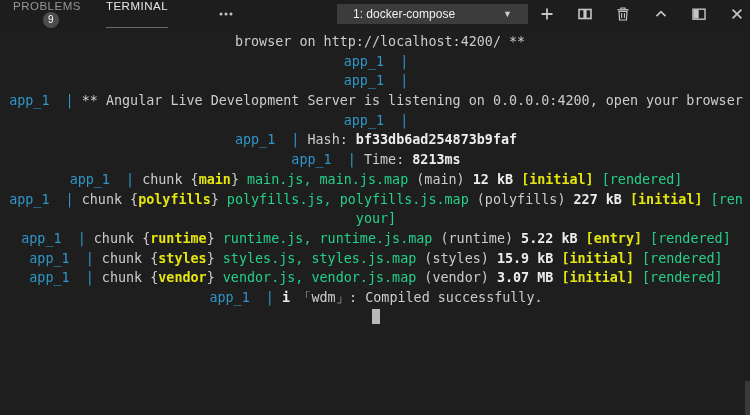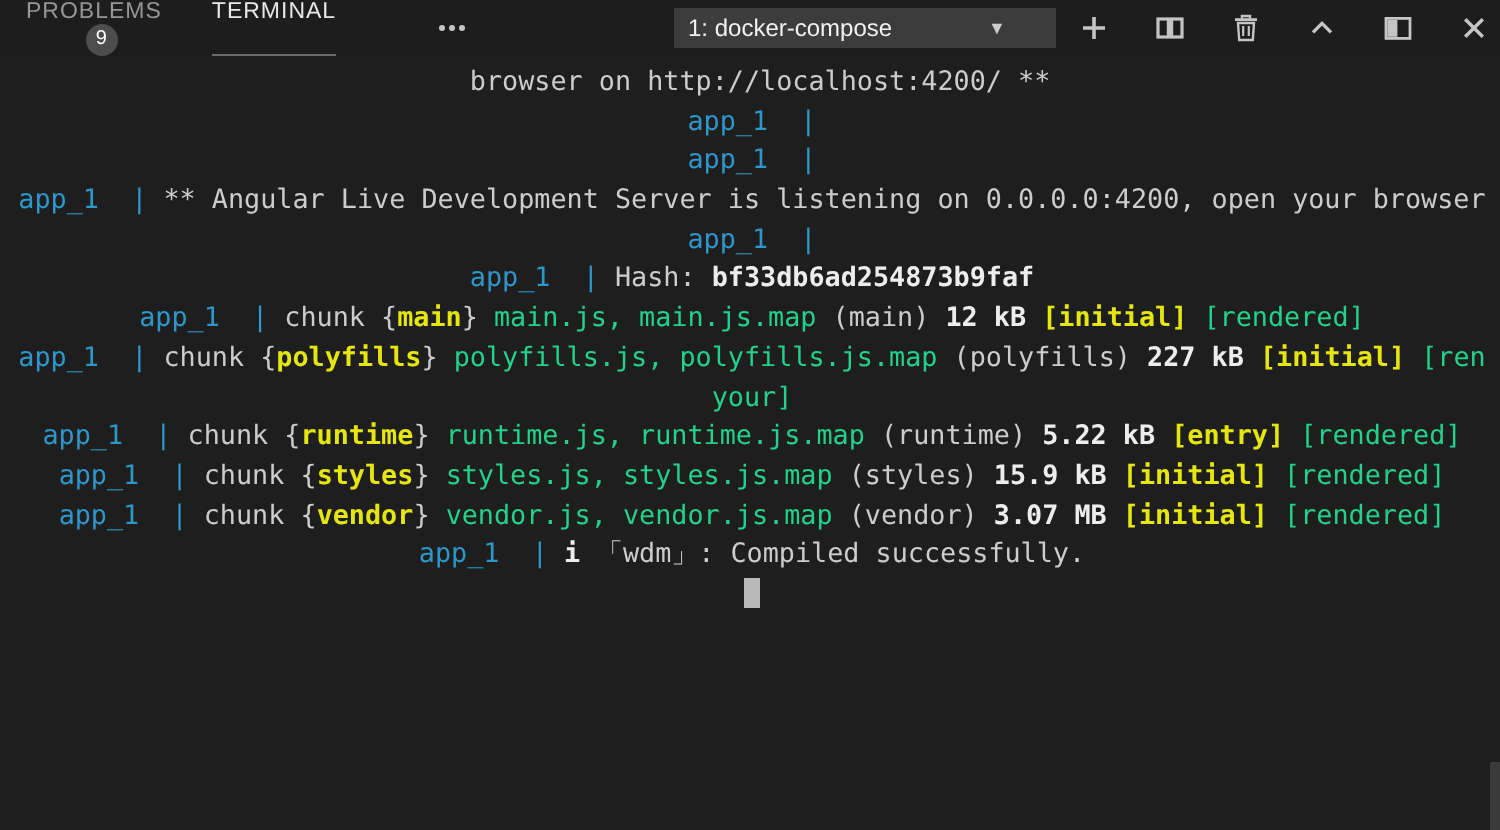--- a/index.html
+++ b/index.html
@@ -12,21 +12,21 @@
          font-size:11.5px; letter-spacing:.5px;flex-direction:column; }
   .tab .label { color:var(--tab_inactive); }
   .tab.active .label { color:var(--tab_active); }
   .tab.active { border-bottom-color:#6b6b6b; }
   .tab-problems { margin-left:13px; }
   .tab-terminal { margin-left:25px; }
   .badge { margin-left:8px; min-width:16px; height:16px; border-radius:9px; background:var(--badge_bg);
            color:#ffffff; font-size:10px; line-height:16px; text-align:center; padding:0 3px; }
   .more { margin-left:50px; display:flex; align-items:center; cursor:pointer; }
   .select { position:absolute; left:337px; top:4px; width:191px; height:20px; background:var(--select_bg);
-            display:flex; align-items:center; justify-content:flex-start; padding:0 7px; cursor:pointer;gap:48px; }
+            display:flex; align-items:center; justify-content:center; padding:0 7px; cursor:pointer;gap:48px; }
   .select .val { color:#f0f0f0; font-size:12px; }
   .select .arrow { color:#cccccc; font-size:9px; }
   .actions { position:absolute; right:5px; top:0; height:28px; display:flex; align-items:center; gap:22px; }
   .icon-btn { width:16px; height:16px; display:flex; align-items:center; justify-content:center; cursor:pointer; }
   .icon-btn svg { display:block; }
   .ic-stroke { stroke:var(--icon); fill:none; }
   .ic-fill   { fill:var(--icon); }
 
   
   .terminal { position:absolute; top:28px; left:0; right:0; bottom:0; padding:4px 0 0 2px;
@@ -109,20 +109,21 @@
 </div>
 
 <div class="terminal">
   <div id="rows">
       <div class="t-row"><span class="c-fg"> browser on http://localhost:4200/ **</span></div>
       <div class="t-row"><span class="c-cyan">app_1  |</span></div>
       <div class="t-row"><span class="c-cyan">app_1  |</span></div>
       <div class="t-row"><span class="c-cyan">app_1  |</span><span class="c-fg"> ** Angular Live Development Server is listening on 0.0.0.0:4200, open your browser</span></div>
       <div class="t-row"><span class="c-cyan">app_1  |</span></div>
       <div class="t-row"><span class="c-cyan">app_1  |</span><span class="c-fg"> Hash: </span><span class="c-fg b">bf33db6ad254873b9faf</span></div>
+      <div class="t-row"><span class="c-cyan">app_1  |</span><span class="c-fg"> Time: </span><span class="c-fg b">8213ms</span></div>
       <div class="t-row"><span class="c-cyan">app_1  |</span><span class="c-fg"> chunk {</span><span class="c-yellow b">main</span><span class="c-fg">} </span><span class="c-green">main.js, main.js.map</span><span class="c-fg"> (main) </span><span class="c-fg b">12 kB</span><span class="c-fg"> </span><span class="c-yellow b">[initial]</span><span class="c-fg"> </span><span class="c-green">[rendered]</span></div>
       <div class="t-row"><span class="c-cyan">app_1  |</span><span class="c-fg"> chunk {</span><span class="c-yellow b">polyfills</span><span class="c-fg">} </span><span class="c-green">polyfills.js, polyfills.js.map</span><span class="c-fg"> (polyfills) </span><span class="c-fg b">227 kB</span><span class="c-fg"> </span><span class="c-yellow b">[initial]</span><span class="c-fg"> </span><span class="c-green">[ren</span></div>
       <div class="t-row"><span class="c-green">your]</span></div>
       <div class="t-row"><span class="c-cyan">app_1  |</span><span class="c-fg"> chunk {</span><span class="c-yellow b">runtime</span><span class="c-fg">} </span><span class="c-green">runtime.js, runtime.js.map</span><span class="c-fg"> (runtime) </span><span class="c-fg b">5.22 kB</span><span class="c-fg"> </span><span class="c-yellow b">[entry]</span><span class="c-fg"> </span><span class="c-green">[rendered]</span></div>
       <div class="t-row"><span class="c-cyan">app_1  |</span><span class="c-fg"> chunk {</span><span class="c-yellow b">styles</span><span class="c-fg">} </span><span class="c-green">styles.js, styles.js.map</span><span class="c-fg"> (styles) </span><span class="c-fg b">15.9 kB</span><span class="c-fg"> </span><span class="c-yellow b">[initial]</span><span class="c-fg"> </span><span class="c-green">[rendered]</span></div>
       <div class="t-row"><span class="c-cyan">app_1  |</span><span class="c-fg"> chunk {</span><span class="c-yellow b">vendor</span><span class="c-fg">} </span><span class="c-green">vendor.js, vendor.js.map</span><span class="c-fg"> (vendor) </span><span class="c-fg b">3.07 MB</span><span class="c-fg"> </span><span class="c-yellow b">[initial]</span><span class="c-fg"> </span><span class="c-green">[rendered]</span></div>
       <div class="t-row"><span class="c-cyan">app_1  |</span><span class="c-fg"> </span><span class="c-fg b">i</span><span class="c-fg"> 「wdm」: Compiled successfully.</span></div>
       <div class="t-row"><span class="cursor"></span></div>
     </div>
   <div class="scroll-thumb"></div>

